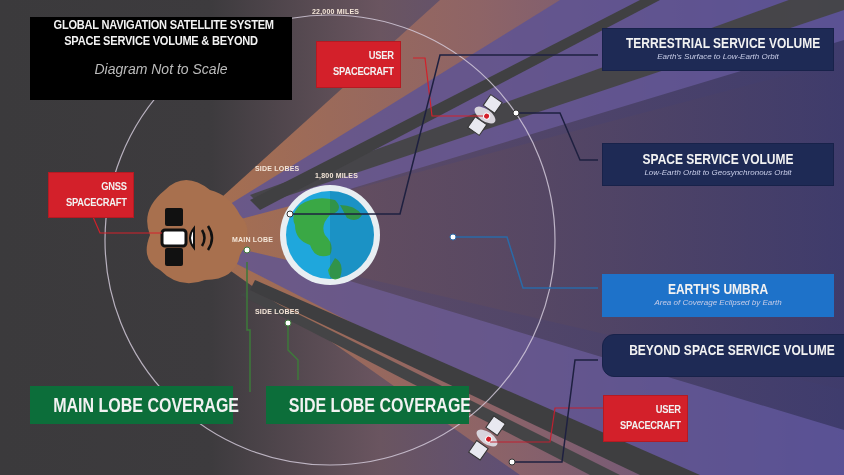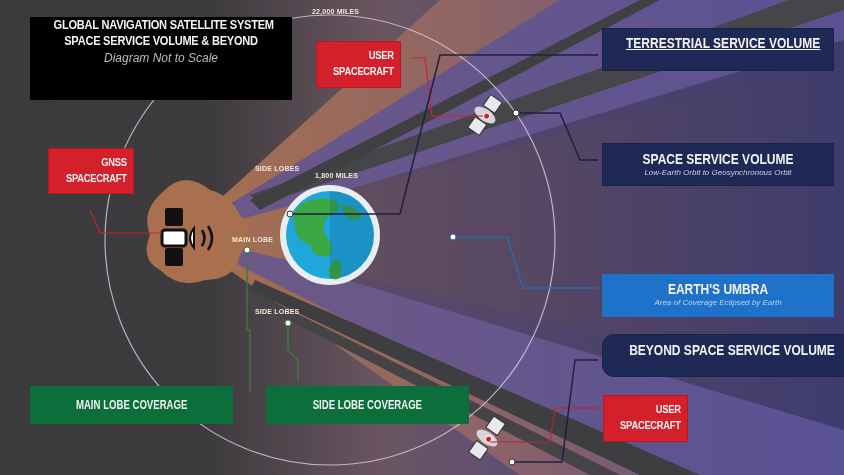--- a/index.html
+++ b/index.html
@@ -4,28 +4,28 @@
 <style>
   html,body{margin:0;padding:0;}
   body{width:844px;height:475px;overflow:hidden;background:#3a3a3c;font-family:"Liberation Sans",sans-serif;}
   .stage{position:relative;width:844px;height:475px;overflow:hidden;
     background:linear-gradient(90deg,#3b3a3c 0%,#3d3b3e 25%,#6a5560 45%,#5c4d7a 65%,#4b4784 80%,#3f3d6e 100%);}
   svg.bg{position:absolute;left:0;top:0;}
   .lbl{position:absolute;box-sizing:border-box;text-align:center;color:#f2f2f2;}
   .cond{font-family:"Liberation Sans",sans-serif;font-weight:bold;letter-spacing:-0.3px;transform-origin:center;}
   .title{left:30px;top:17px;width:262px;height:83px;background:#000;}
   .title .t1,.title .t2{font-size:13.5px;line-height:16px;transform:scaleX(0.82);white-space:nowrap;}
-  .title .sub{font-size:12px;font-style:italic;color:#bbb;margin-top:2px;}
+  .title .sub{font-size:14px;font-style:italic;color:#bbb;margin-top:12px;}
   .red{background:#d3202a;font-size:11px;line-height:16px;padding-top:5px;border:1px solid #b51a22;text-align:right;}
   .red span{display:block;transform:scaleX(0.85);}
   .navy{background:#1e2a55;border:1px solid #18224a;}
   .navy .h,.blue .h{font-size:15px;line-height:18px;transform:scaleX(0.8);white-space:nowrap;font-weight:bold;}
   .navy .s,.blue .s{font-size:8px;font-style:italic;color:#c8cde8;}
   .blue{background:#1e72c9;}
-  .green{background:#0c6e3a;font-size:12px;line-height:38px;}
+  .green{background:#0c6e3a;font-size:20px;line-height:38px;}
   .green span{display:inline-block;transform:scaleX(0.8);white-space:nowrap;font-weight:bold;}
   .small{position:absolute;font-size:7px;font-weight:bold;color:#f4e6d8;white-space:nowrap;letter-spacing:0.2px;}
 </style>
 </head>
 <body>
 
 <div class="stage">
   <svg class="bg" width="844" height="475" viewBox="0 0 844 475">
     <defs>
       <linearGradient id="beam" x1="0" y1="0" x2="1" y2="0">
@@ -107,35 +107,36 @@
     <div class="sub">Diagram Not to Scale</div>
   </div>
 
   <div class="small" style="left:312px;top:8px;">22,000 MILES</div>
   <div class="small" style="left:315px;top:172px;">1,800 MILES</div>
 
   <div class="small" style="left:255px;top:165px;">SIDE LOBES</div>
   <div class="small" style="left:232px;top:236px;">MAIN LOBE</div>
   <div class="small" style="left:255px;top:308px;">SIDE LOBES</div>
 
-  <div class="lbl red cond" style="left:48px;top:148px;width:86px;height:46px;">
+  <div class="lbl red cond" style="left:48px;top:172px;width:86px;height:46px;">
     <span>GNSS</span>
     <span>SPACECRAFT</span>
   </div>
   <div class="lbl red cond" style="left:316px;top:41px;width:85px;height:47px;">
     <span>USER</span>
     <span>SPACECRAFT</span>
   </div>
   <div class="lbl red cond" style="left:603px;top:395px;width:85px;height:47px;">
     <span>USER</span>
     <span>SPACECRAFT</span>
   </div>
 
-  <div class="lbl navy" style="left:602px;top:28px;width:232px;height:43px;padding-top:5px;text-decoration:underline;">
+  <div class="lbl navy" style="left:602px;top:28px;width:232px;height:43px;padding-top:5px;">
     <div class="h">TERRESTRIAL SERVICE VOLUME</div>
+    <div class="s">Earth's Surface to Low-Earth Orbit</div>
   </div>
   <div class="lbl navy" style="left:602px;top:143px;width:232px;height:43px;padding-top:6px;">
     <div class="h">SPACE SERVICE VOLUME</div>
     <div class="s">Low-Earth Orbit to Geosynchronous Orbit</div>
   </div>
   <div class="lbl blue" style="left:602px;top:274px;width:232px;height:43px;padding-top:6px;">
     <div class="h">EARTH'S UMBRA</div>
     <div class="s">Area of Coverage Eclipsed by Earth</div>
   </div>
   <div class="lbl navy" style="left:602px;top:334px;width:260px;height:43px;padding-top:6px;border-radius:12px;">

